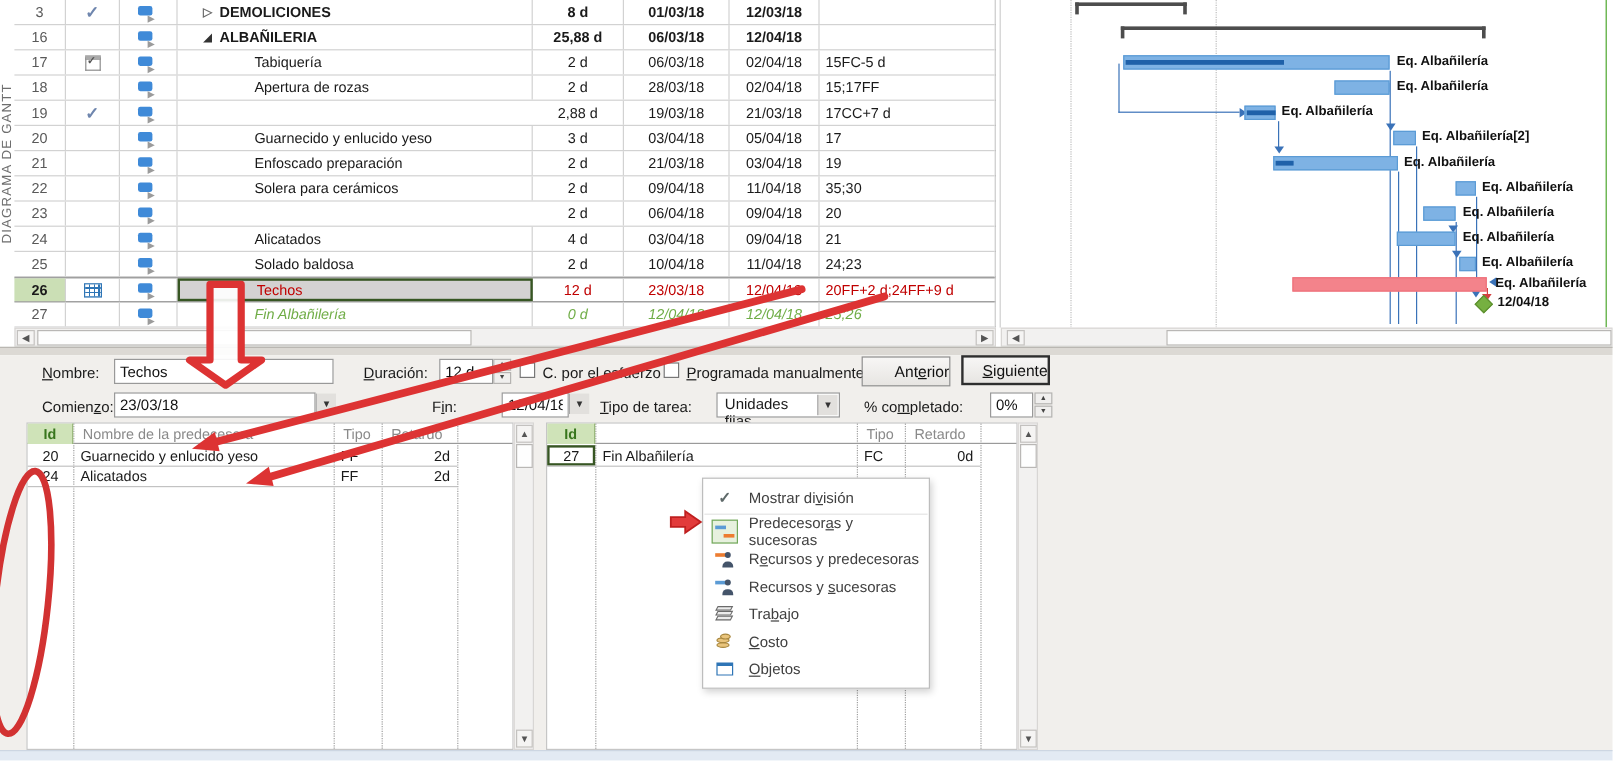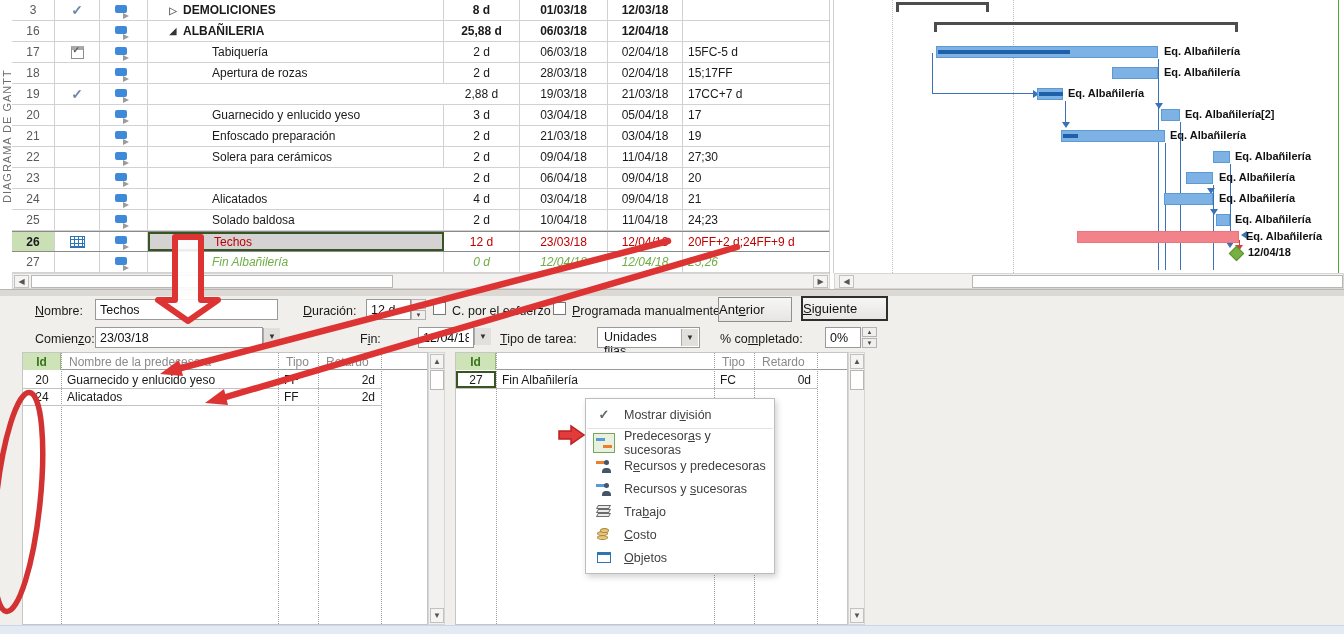--- a/index.html
+++ b/index.html
@@ -68,21 +68,21 @@
   .splitter{position:absolute;left:0;top:289px;width:1344px;height:7px;background:#dcd9d4;border-top:1px solid #bab7b2}
   
   .form{position:absolute;left:0;top:296px;width:1344px;height:329px;background:#f1efec}
   .flabel{position:absolute;font-size:12.5px;color:#1a1a1a;white-space:nowrap}
   .finput{position:absolute;height:21px;border:1px solid #999;background:#fff;font-family:"Liberation Sans",sans-serif;font-size:12.5px;padding:0 4px;color:#111}
   .spin{position:absolute;width:15px;height:21px}
   .spin i{position:absolute;left:0;width:15px;height:10px;background:#f0efee;border:1px solid #b5b3b1;font-style:normal;font-size:6px;line-height:9px;text-align:center;color:#444}
   .spin i:first-child{top:0}.spin i:last-child{top:11px}
   .cb{position:absolute;width:13px;height:13px;border:1px solid #777;background:#fff}
   .btn{position:absolute;height:25px;background:linear-gradient(#f7f6f5,#e7e5e2);border:1px solid #8f8f8f;
-       font-family:"Liberation Sans",sans-serif;font-size:13px;text-align:left;line-height:23px;color:#111}
+       font-family:"Liberation Sans",sans-serif;font-size:13px;text-align:right;line-height:23px;color:#111}
   .btn.default{border:2px solid #2e2e2e;line-height:21px}
   .combo{position:absolute;height:21px;border:1px solid #999;background:#fff;font-size:12.5px;padding:2px 20px 0 6px}
   .combo .dd,.ddbtn{position:absolute;top:1px;width:17px;height:17px;background:#e2e0dd;border-left:1px solid #aaa;text-align:center;font-size:8px;line-height:17px;color:#333}
   .combo .dd{right:1px}
   
   .fgrid{position:absolute;top:352px;height:273px;background:#fff;border:1px solid #c6c6c6}
   .gcol{position:absolute;top:0;height:100%;border-left:1px dotted #9f9f9f}
   .ghead{position:absolute;top:0;left:0;right:0;height:17px;border-bottom:1px solid #9a9a9a;color:#8a8a8a}
   .ghc{position:absolute;top:0;height:17px;display:flex;align-items:center;padding-left:8px;white-space:nowrap;overflow:hidden}
   .ghc.idh{background:#cfe3b8;color:#38761d;font-weight:bold;justify-content:center;padding-left:0;border-right:1px solid #9bb97e}
@@ -252,21 +252,21 @@
         </div>
     <div class="tc c-mode">
           <span class="mode-icon"></span>
         </div>
     <div class="tc c-name">
           <span class="nm">Solera para cerámicos</span>
         </div>
     <div class="tc c-dur">2 d</div>
     <div class="tc c-start">09/04/18</div>
     <div class="tc c-fin">11/04/18</div>
-    <div class="tc c-pred">27;30</div>
+    <div class="tc c-pred">35;30</div>
   </div>
       <div class="trow child">
     <div class="tc c-id">23</div>
     <div class="tc c-ind">
           <span class="ind-slot"></span>
         </div>
     <div class="tc c-mode">
           <span class="mode-icon"></span>
         </div>
     <div class="tc c-dur">2 d</div>
@@ -415,21 +415,21 @@
     <input class="finput" style="left: 366px; top: 3px; width: 45px;" value="12 d">
     <div class="spin" style="left:411px;top:3px">
         <i>▲</i>
         <i>▼</i>
       </div>
     <div class="cb" style="left:433px;top:6px"></div>
     <div class="flabel" style="left:452px;top:8px">C. por el esfuerzo</div>
     <div class="cb" style="left:553px;top:6px"></div>
     <div class="flabel" style="left:572px;top:8px"><u>P</u>rogramada manualmente</div>
     <div class="btn" style="left:718px;top:1px;width:74px">Ant<u>e</u>rior</div>
-    <div class="btn default" style="left:801px;top:0;width:87px"><u>S</u>iguiente</div>
+    <div class="btn default" style="left:801px;top:0;width:74px"><u>S</u>iguiente</div>
 
     <div class="flabel" style="left:35px;top:36px">Comien<u>z</u>o:</div>
     <input class="finput" style="left: 95px; top: 31px; width: 168px;" value="23/03/18">
     <div class="ddbtn" style="left:263px;top:32px">▼</div>
     <div class="flabel" style="left:360px;top:36px">F<u>i</u>n:</div>
     <input class="finput" style="left: 418px; top: 31px; width: 56px;" value="12/04/18">
     <div class="ddbtn" style="left:474px;top:32px">▼</div>
     <div class="flabel" style="left:500px;top:36px"><u>T</u>ipo de tarea:</div>
     <div class="combo" style="left:597px;top:31px;width:103px">
       <span>Unidades fijas</span>

